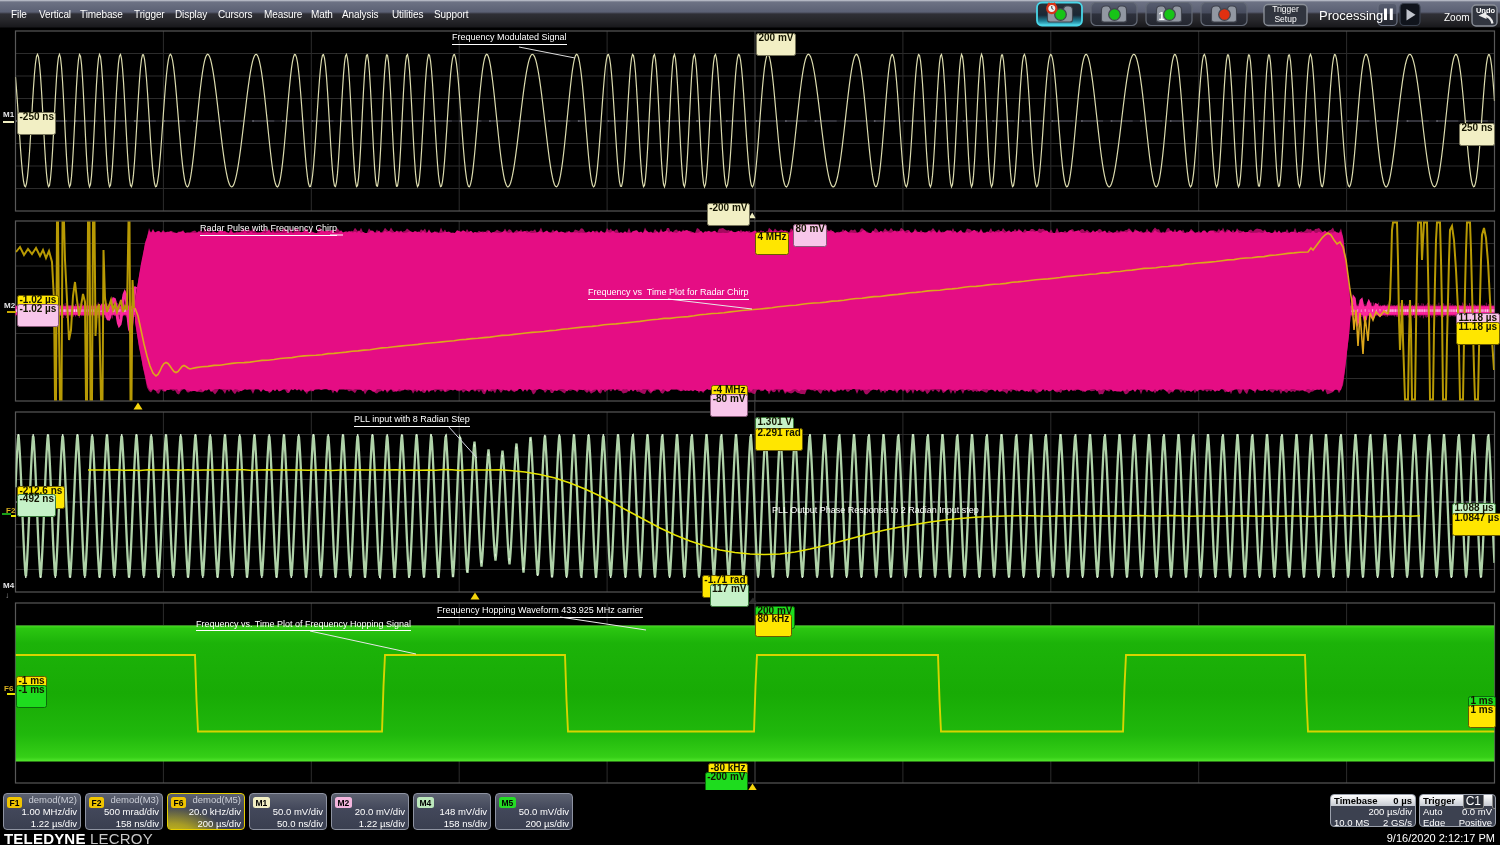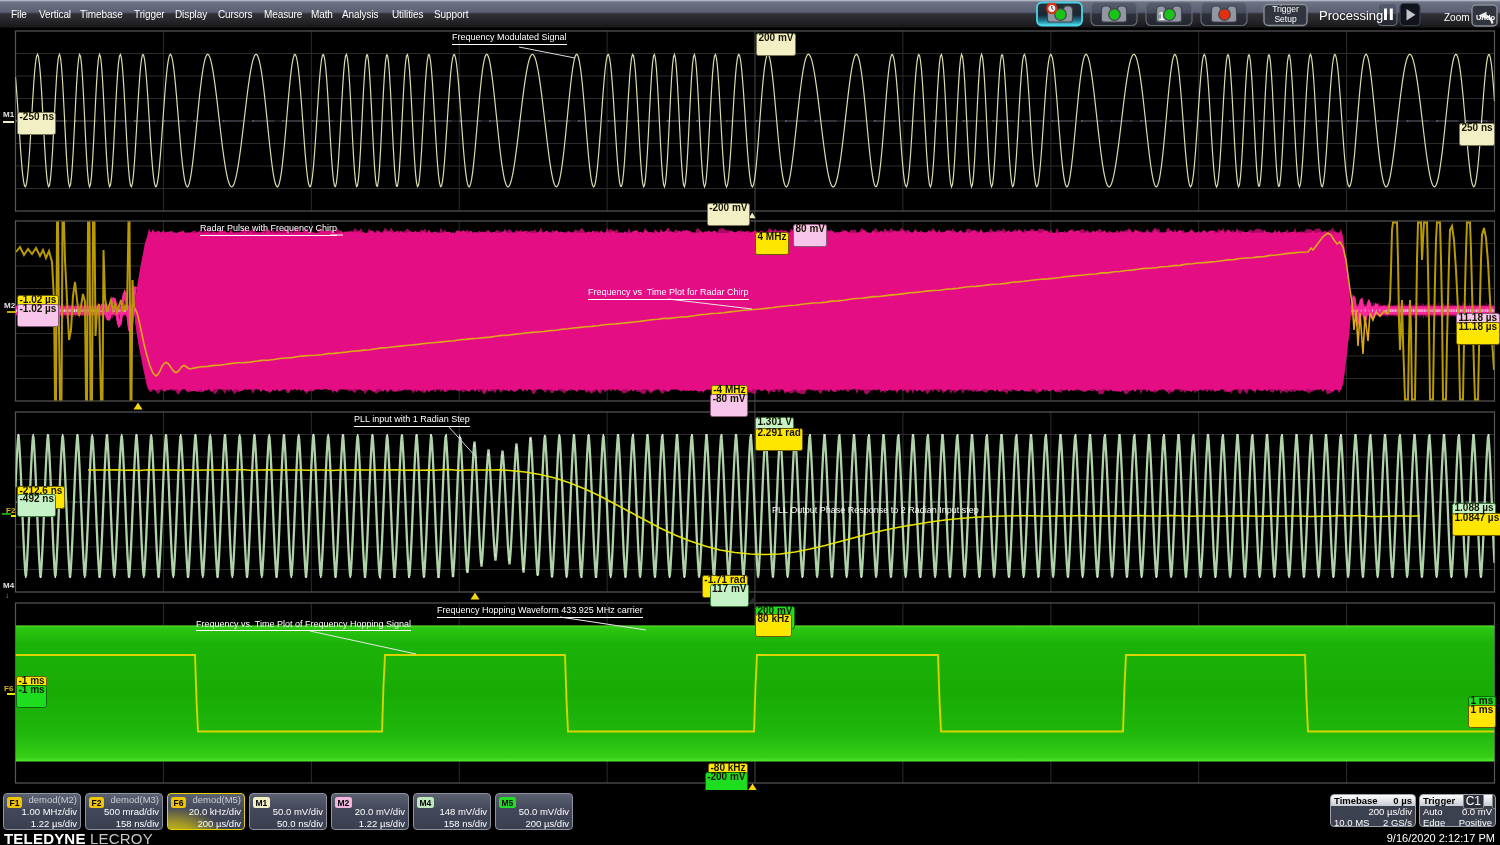--- a/index.html
+++ b/index.html
@@ -216,21 +216,21 @@
     <div class="lb bgrn" style="left:16px;top:684.8px;">-1 ms</div>
     <div class="lb bgrn" style="left:755px;top:605.5px;">200 mV</div>
     <div class="lb yel" style="left:755px;top:613.5px;text-align:right;">80 kHz</div>
     <div class="lb yel" style="right:752px;top:762.5px">-80 kHz</div>
     <div class="lb bgrn" style="right:752px;top:771.5px">-200 mV</div>
     <div class="lb bgrn" style="left:1468px;top:695.5px;">1 ms</div>
     <div class="lb yel" style="left:1468px;top:704.5px;">1 ms</div>
     <div class="ann u" style="left:452px;top:33px;">Frequency Modulated Signal</div>
     <div class="ann u" style="left:200px;top:224px;">Radar Pulse with Frequency Chirp</div>
     <div class="ann u" style="left:588px;top:288px;">Frequency vs&nbsp; Time Plot for Radar Chirp</div>
-    <div class="ann u" style="left:354px;top:415px;">PLL input with 1 Radian Step</div>
+    <div class="ann u" style="left:354px;top:415px;">PLL input with 8 Radian Step</div>
     <div class="ann" style="left:772px;top:506px;">PLL Output Phase Response to 2 Radian Input step</div>
     <div class="ann u" style="left:437px;top:606px;">Frequency Hopping Waveform 433.925 MHz carrier</div>
     <div class="ann u" style="left:196px;top:619.5px;">Frequency vs. Time Plot of Frequency Hopping Signal</div>
 
 <div id="menubar">
  <div id="menutxt">
         <span style="position:absolute;left:11px;top:9px">File</span>
         <span style="position:absolute;left:39px;top:9px">Vertical</span>
         <span style="position:absolute;left:80px;top:9px">Timebase</span>
         <span style="position:absolute;left:134px;top:9px">Trigger</span>
@@ -288,21 +288,21 @@
   <rect x="1384" y="8.5" width="3" height="11.5" fill="#fff"></rect>
         <rect x="1389.8" y="8.5" width="3" height="11.5" fill="#fff"></rect>
   <path d="M1406.5 9 L1406.5 20.5 L1415.5 14.7 Z" fill="#c0c4cc"></path>
   <rect x="1472" y="5" width="25" height="21" rx="4" fill="#31353f" stroke="#8a8f98" stroke-width="1.4"></rect>
   <path d="M1492.5 23.5 Q1491 16.5 1483.5 15.2" fill="none" stroke="#ececec" stroke-width="2.2"></path>
   <path d="M1486.5 11.8 L1478.5 15.4 L1486.5 18.9 Z" fill="#ececec"></path>
  </svg>
  <div style="position:absolute;left:1264px;top:5px;width:43px;text-align:center;color:#fff;font-size:8.5px;line-height:9.5px">Trigger<br>Setup</div>
  <div style="position:absolute;left:1319px;top:8px;color:#fff;font-size:13px">Processing:</div>
  <div style="position:absolute;left:1444px;top:12px;color:#fff;font-size:10px">Zoom</div>
- <div style="position:absolute;left:1474px;top:13px;width:23px;text-align:center;color:#fff;font-size:7.5px;font-weight:bold">Undo</div>
+ <div style="position:absolute;left:1474px;top:6px;width:23px;text-align:center;color:#fff;font-size:7.5px;font-weight:bold">Undo</div>
 </div>
 
 <div id="botbar">
  <div class="cbox" style="left:3px">
         <div class="r1"><span class="chip cy">F1</span><span class="nm">demod(M2)</span></div>
         <div class="rv">1.00 MHz/div</div>
         <div class="rv">1.22 µs/div</div>
       </div>
       <div class="cbox" style="left:85px">
         <div class="r1"><span class="chip cy">F2</span><span class="nm">demod(M3)</span></div>

